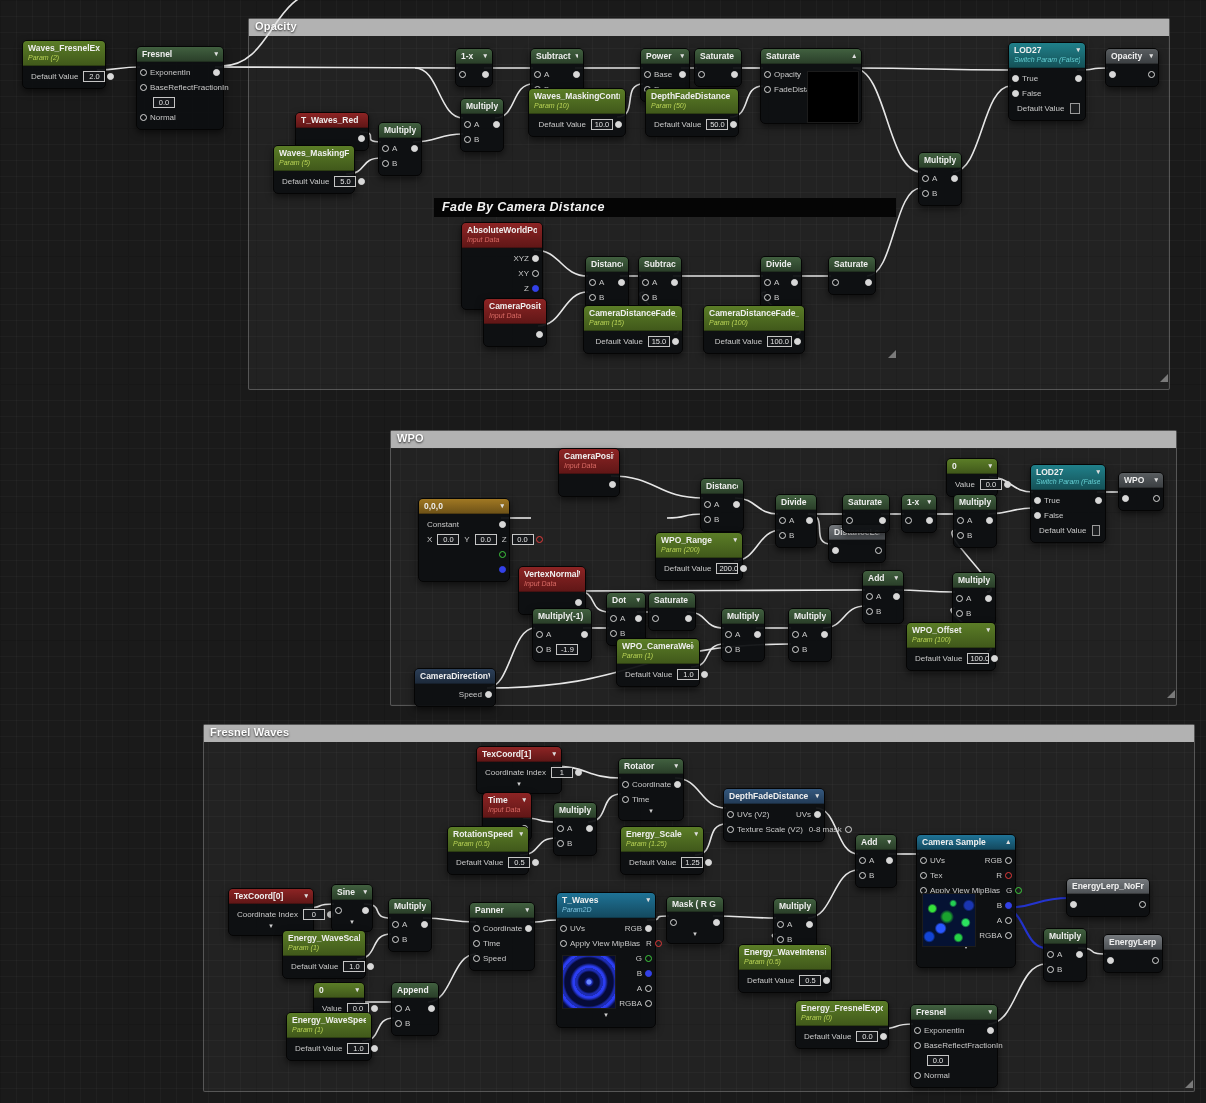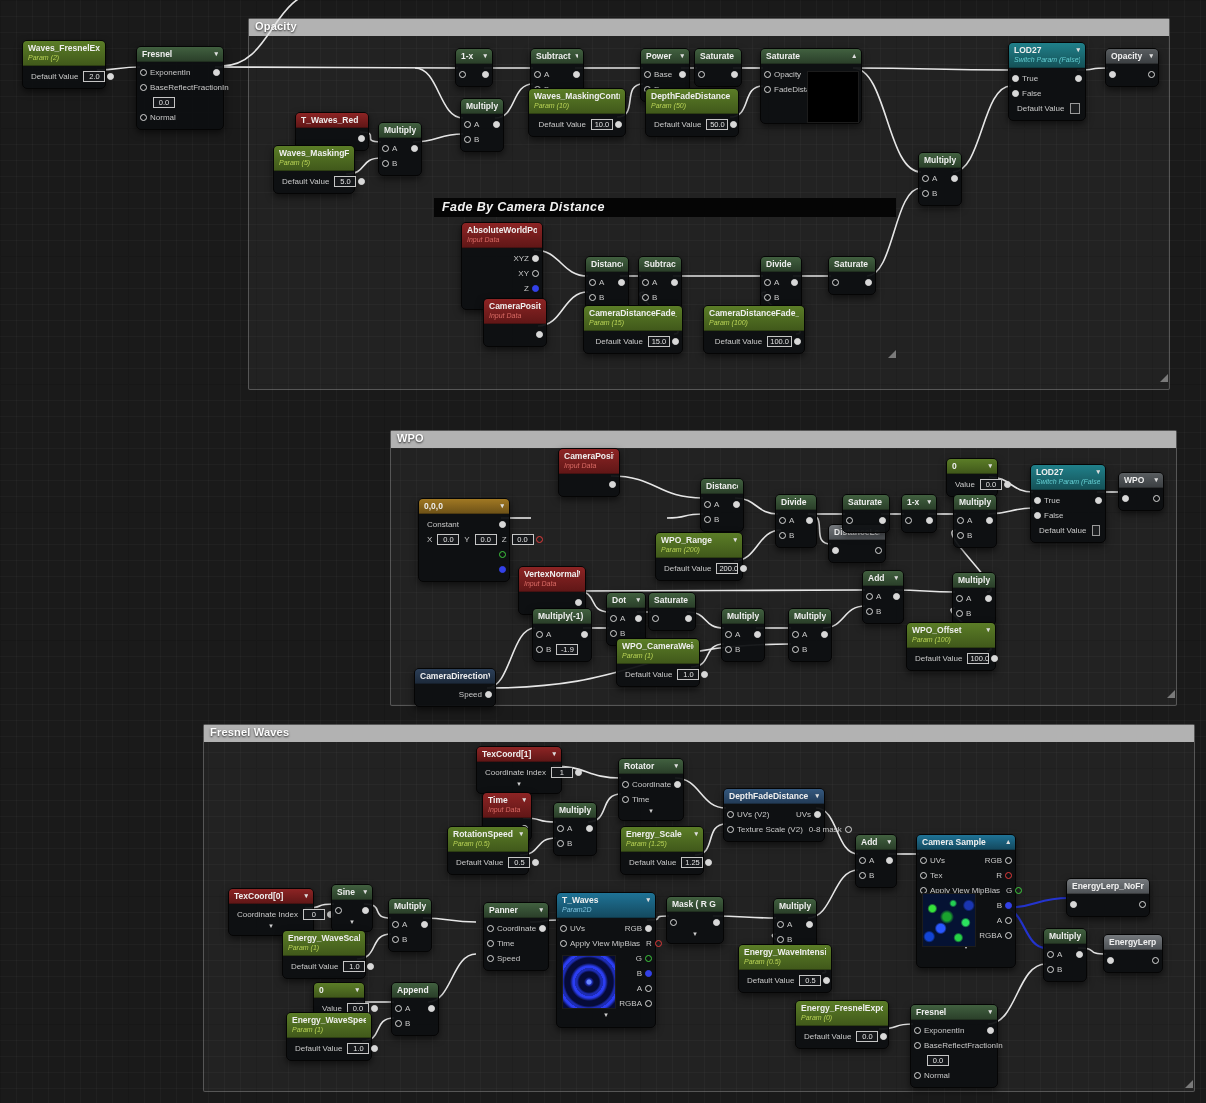--- a/index.html
+++ b/index.html
@@ -1266,21 +1266,21 @@
       </div>
       <div class="rows">
         <div class="row">
           <div class="sp"></div>
           <div class="lbl">Default Value</div>
           <div class="vb">1.0</div>
           <div class="pin r" style="border-color: rgb(216, 216, 216); background: rgb(216, 216, 216);"></div>
         </div>
       </div>
     </div>
-    <div class="node" style="left: 483px; top: 902px; width: 64px;">
+    <div class="node" style="left: 469px; top: 902px; width: 64px;">
       <div class="hdr h-op">
         <div class="t">
           <span>Panner</span>
           <span class="chev">▾</span>
         </div>
       </div>
       <div class="rows">
         <div class="row">
           <div class="pin l" style="border-color: rgb(216, 216, 216);"></div>
           <div class="lbl">Coordinate</div>

